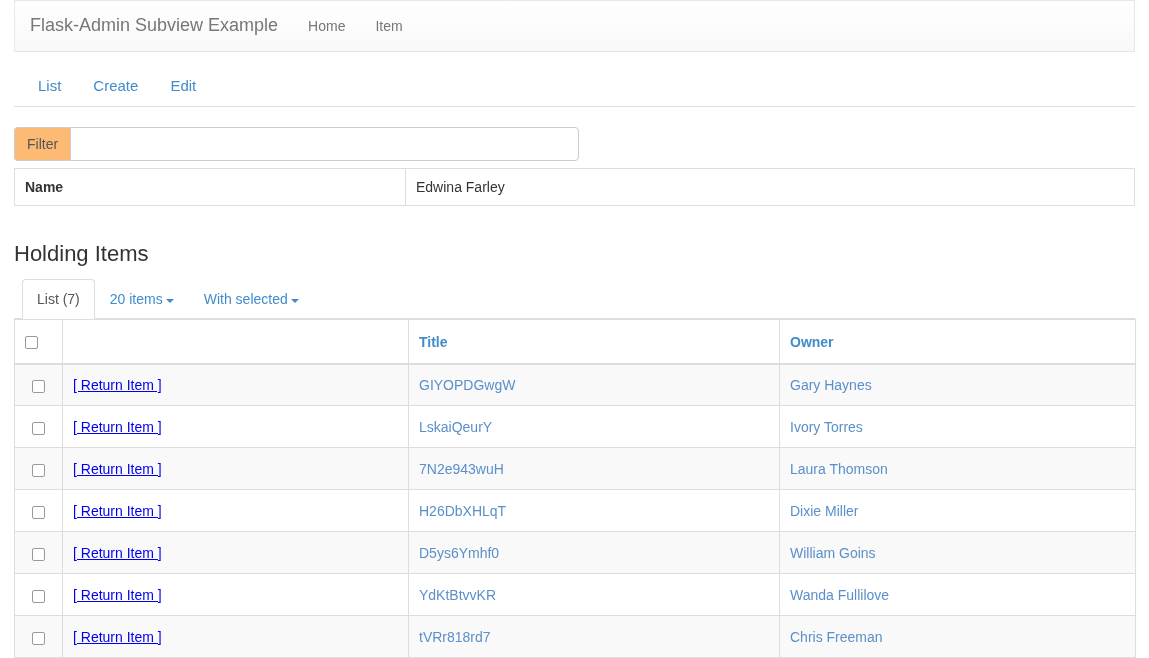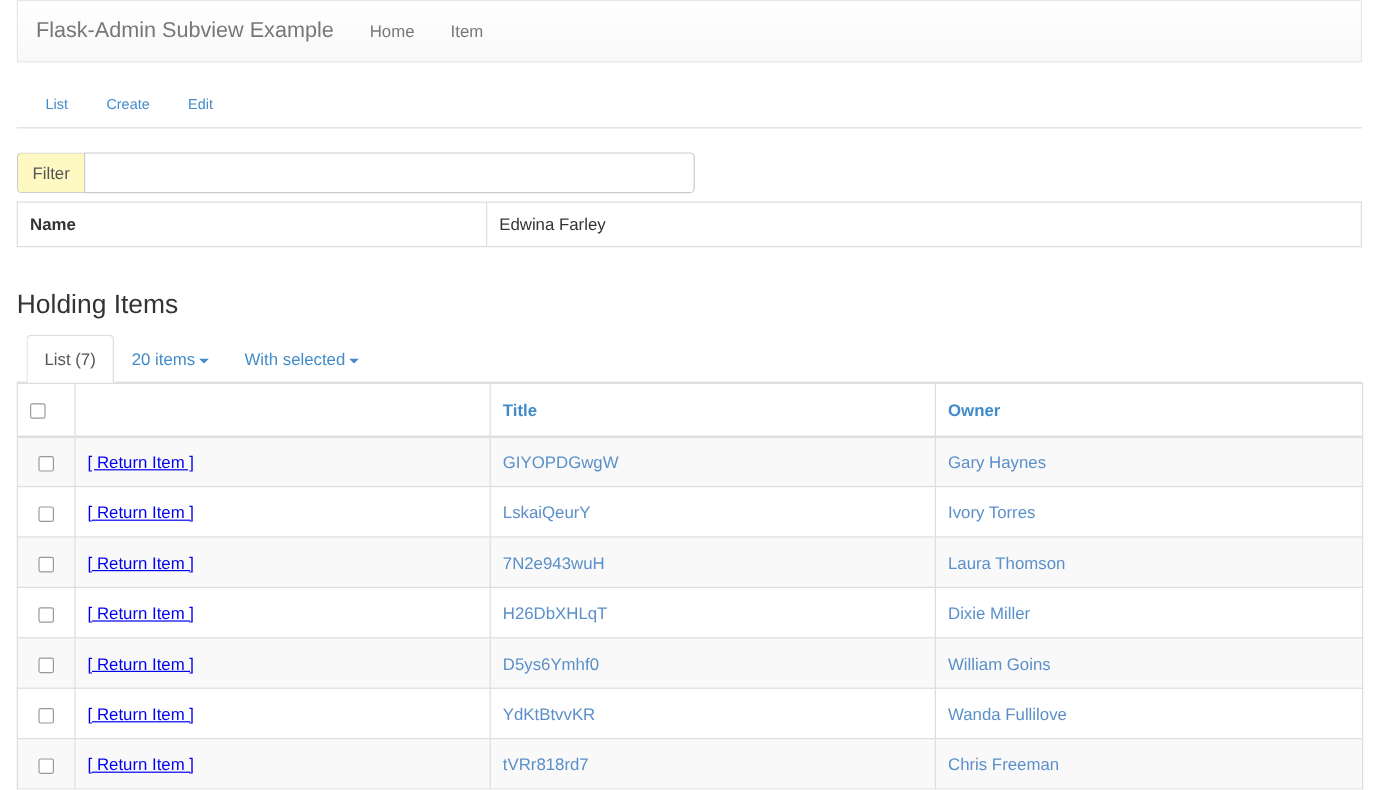--- a/index.html
+++ b/index.html
@@ -58,21 +58,21 @@
     align-items: flex-end;
     height: 40px;
     padding-left: 8px;
   }
   .tab {
     display: block;
     padding: 10px 15px;
     margin-bottom: -1px;
     color: #428bca;
     text-decoration: none;
-    font-size: 12px;
+    font-size: 15px;
     line-height: 1.428571429;
     border: 1px solid transparent;
     border-radius: 4px 4px 0 0;
     background: transparent;
   }
   .tab.active {
     color: #555555;
     background: #ffffff;
     border: 1px solid #dddddd;
     border-bottom-color: #ffffff;
@@ -82,21 +82,21 @@
   
   .filter-group {
     margin: 20px 14px 0 14px;
     display: flex;
     width: 565px;
     height: 34px;
   }
   .filter-addon {
     display: flex; align-items: center;
     padding: 0 12px;
-    background: #fef9c3;
+    background: #fdba74;
     border: 1px solid #cccccc;
     border-right: 0;
     border-radius: 4px 0 0 4px;
     font-size: 14px;
     color: #555555;
     white-space: nowrap;
   }
   .filter-input {
     flex: 1;
     border: 1px solid #cccccc;

